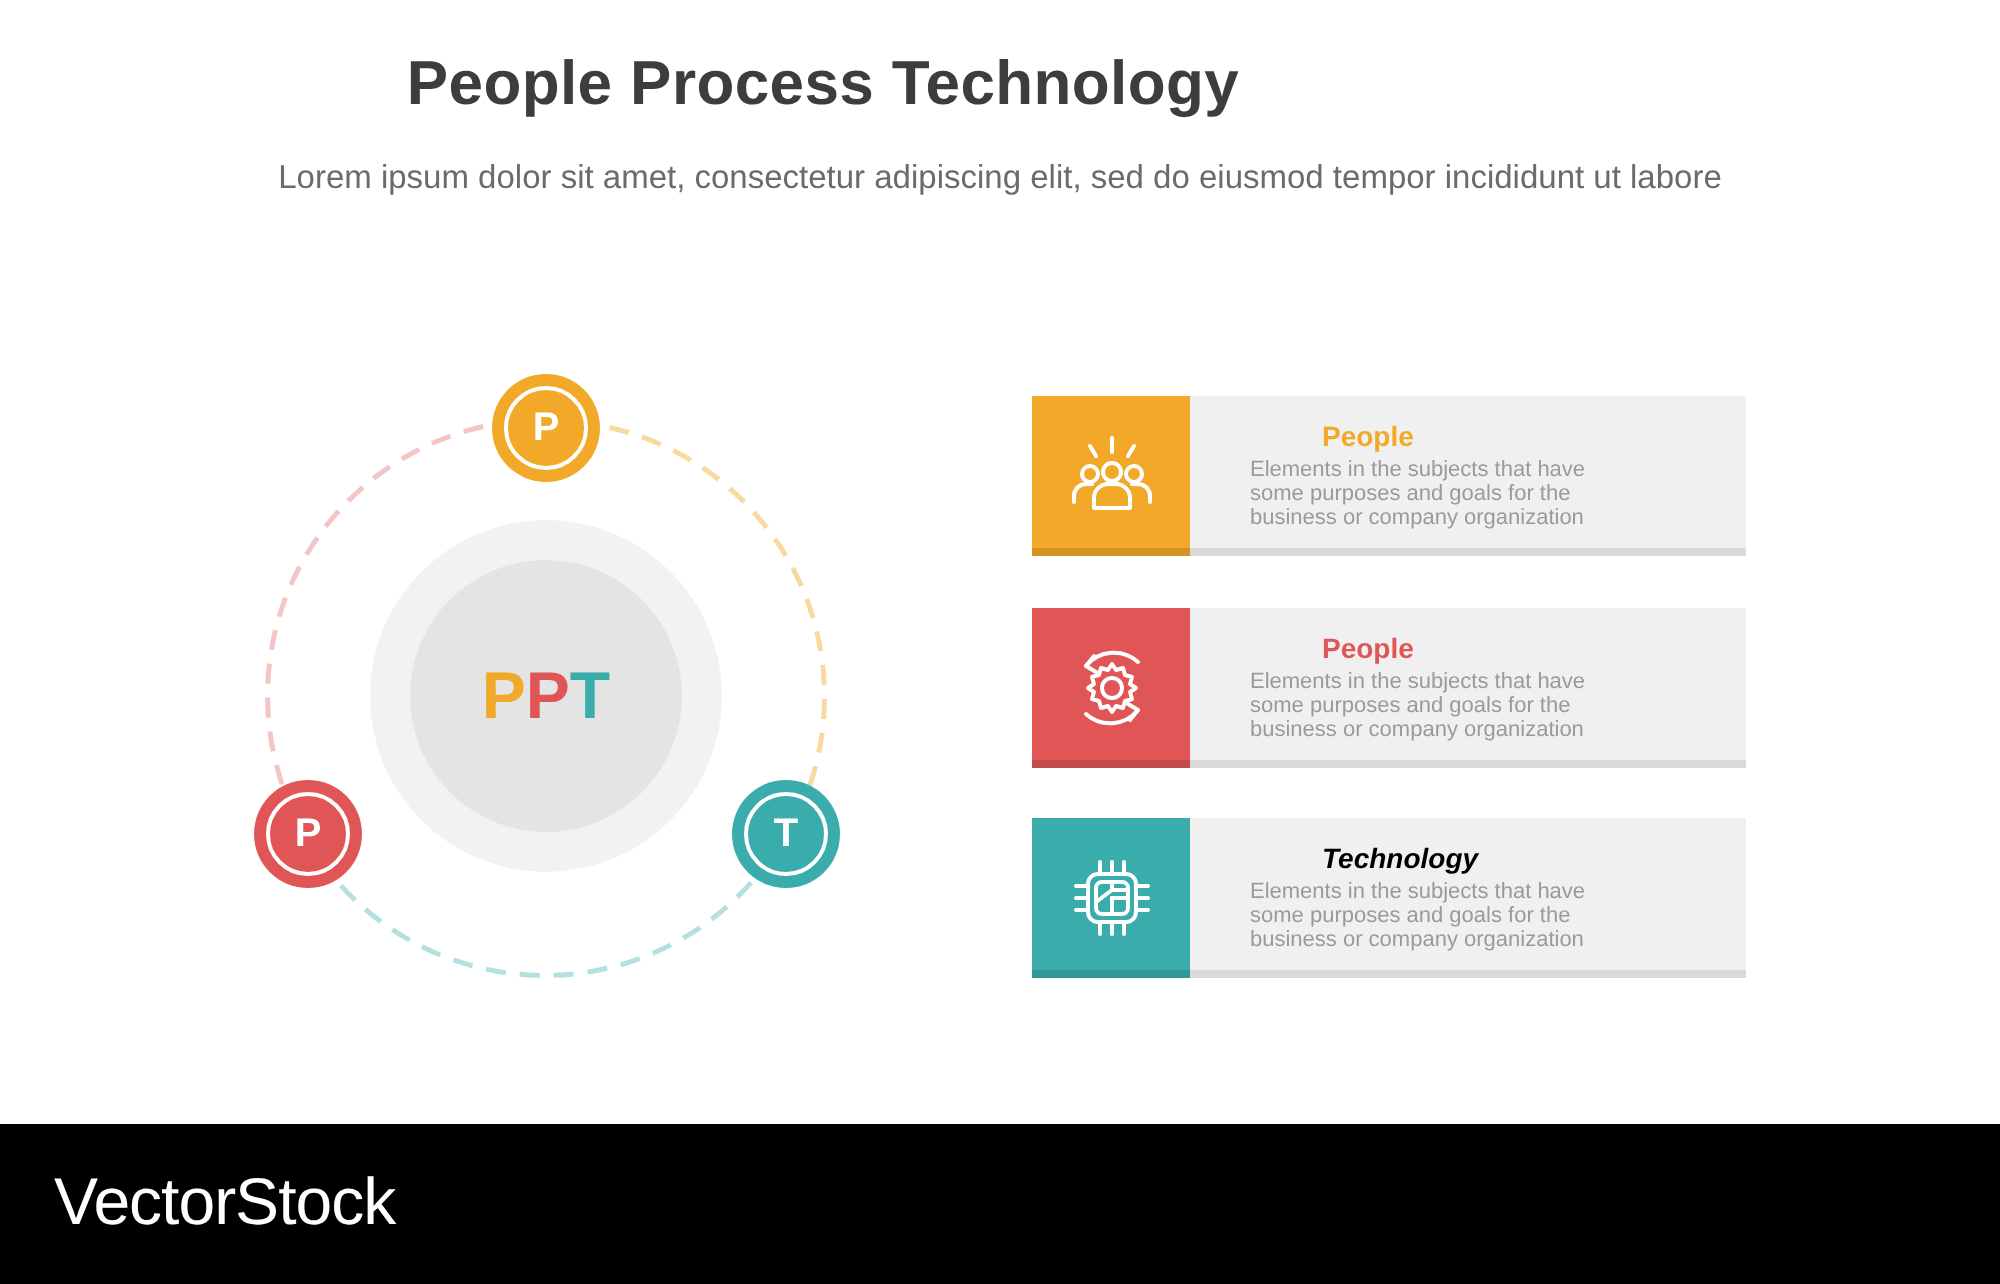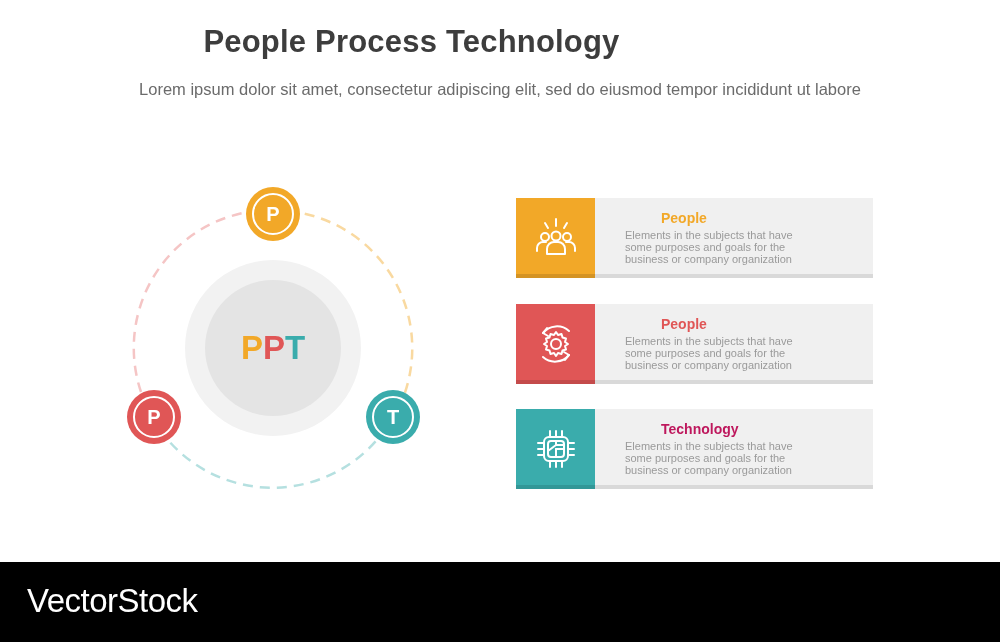--- a/index.html
+++ b/index.html
@@ -157,19 +157,19 @@
         <line x1="31" y1="37" x2="31" y2="43"></line>
       <line x1="7" y1="19" x2="13" y2="19"></line>
         <line x1="7" y1="25" x2="13" y2="25"></line>
         <line x1="7" y1="31" x2="13" y2="31"></line>
       <line x1="37" y1="19" x2="43" y2="19"></line>
         <line x1="37" y1="25" x2="43" y2="25"></line>
         <line x1="37" y1="31" x2="43" y2="31"></line>
     </svg>
     <div class="shade"></div>
   </div>
-  <div class="head" style="color:#be185d;">Technology</div>
+  <div class="head" style="color:#000000;font-style:italic;">Technology</div>
   <div class="desc">Elements in the subjects that have some purposes and goals for the business or company organization</div>
 </div>
 
 <div class="footer">
   <div class="brand">VectorStock</div>
 </div>
 
 </body></html>

